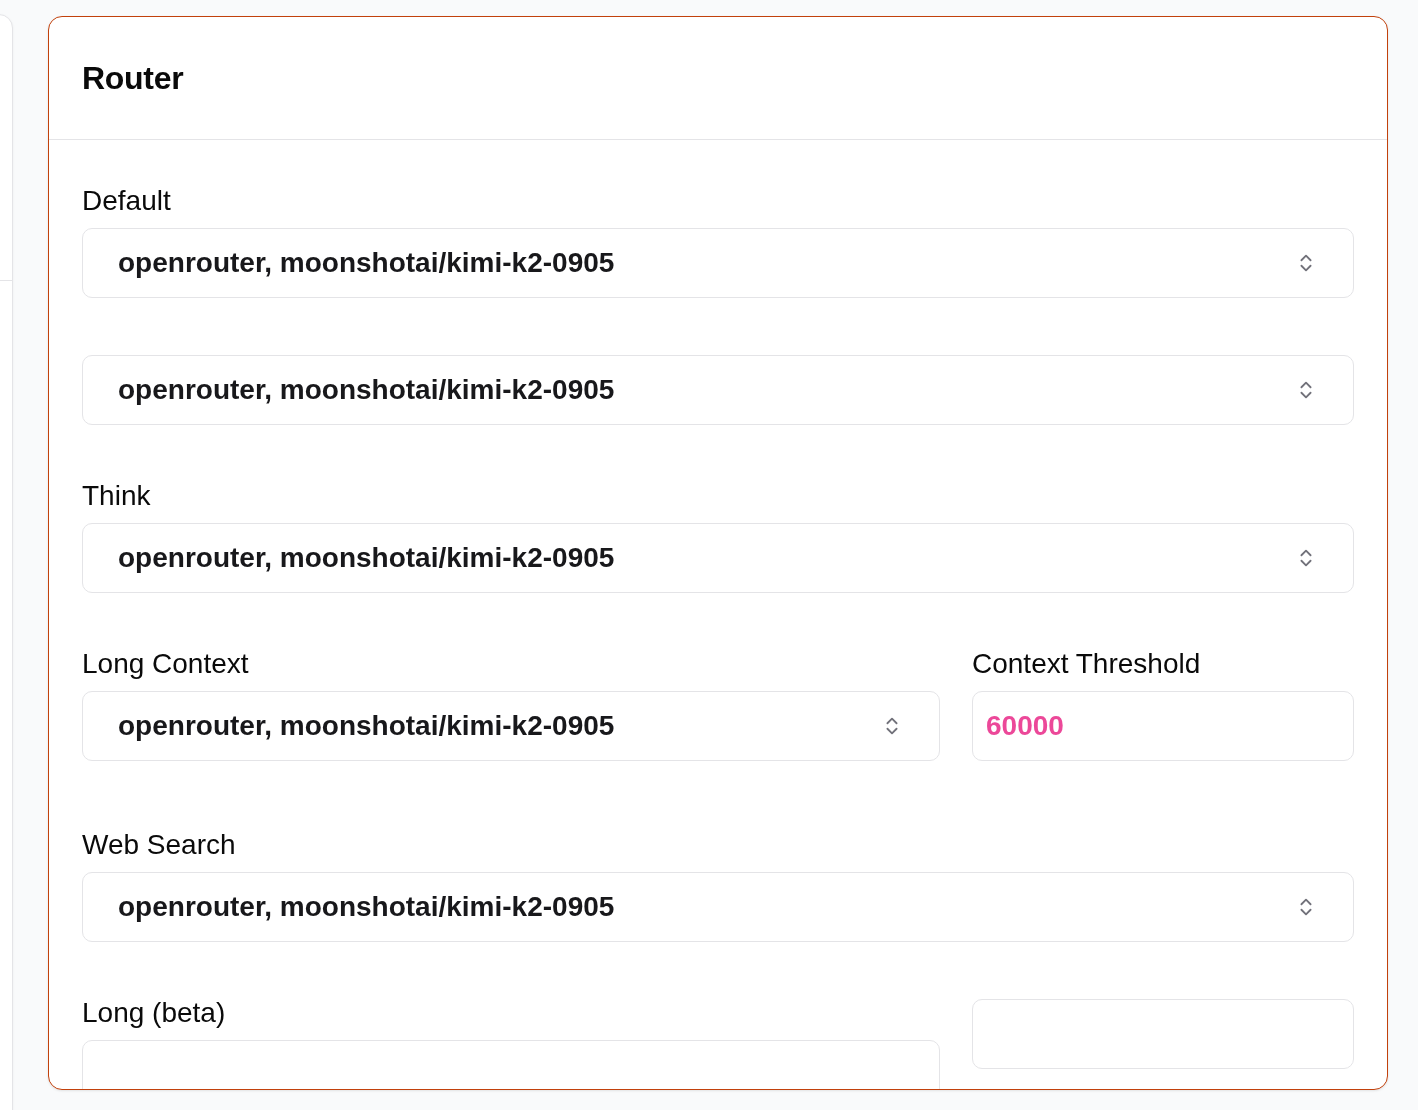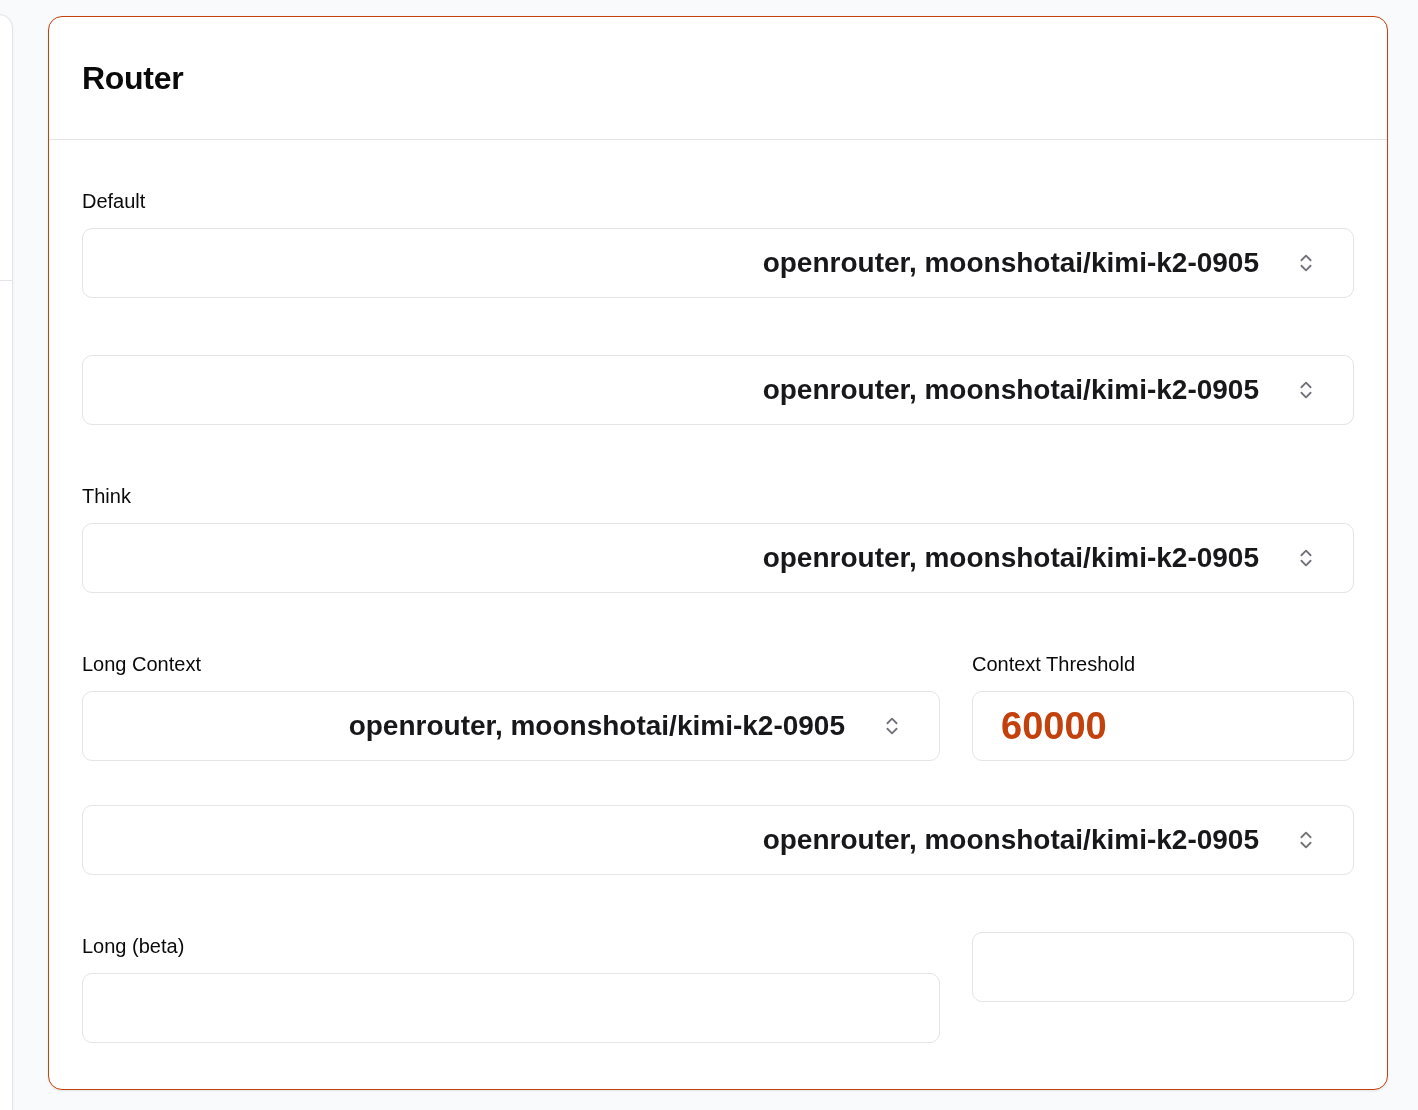--- a/index.html
+++ b/index.html
@@ -62,74 +62,73 @@
     letter-spacing: -0.3px;
     color: #0a0a0a;
   }
   .card-content {
     padding: 47px 33px 0 33px;
   }
 
   .field { margin-bottom: 57px; }
   .field-label {
     display: block;
-    font-size: 20px;
+    font-size: 28px;
     font-weight: 500;
     line-height: 28px;
     margin-bottom: 13px;
     color: #0a0a0a;
   }
   .control {
     position: relative;
     width: 100%;
     height: 70px;
     background: #ffffff;
     border: 1px solid #e4e4e7;
     border-radius: 10px;
     display: flex;
     align-items: center;
   }
   button.control {
     font-family: "Liberation Sans", sans-serif;
     text-align: left;
     cursor: pointer;
     padding: 0 94px 0 35px;
-    justify-content: flex-end;
   }
   .select-value {
     font-size: 28px;
     font-weight: 600;
     color: #18181b;
     white-space: nowrap;
     overflow: hidden;
     text-overflow: ellipsis;
   }
   .chevrons {
     position: absolute;
     right: 36px;
     top: 50%;
     margin-top: -11px;
     width: 22px;
     height: 22px;
     pointer-events: none;
   }
   input.control {
     font-family: "Liberation Sans", sans-serif;
-    font-size: 38px;
+    font-size: 28px;
     font-weight: 600;
-    color: #c2410c;
-    padding: 0 28px;
+    color: #ec4899;
+    padding: 0 13px;
     outline: none;
   }
 
   .field-row {
     display: grid;
     grid-template-columns: 1fr 382px;
     column-gap: 32px;
-    margin-bottom: 44px;
+    margin-bottom: 70px;
   }
   .field-row .field { margin-bottom: 0; }
 </style>
 </head>
 <body>
 
 <div class="screen">
 
   <aside class="adjacent-card">
     <div class="adjacent-divider"></div>
@@ -186,20 +185,21 @@
               </svg>
           </button>
         </div>
         <div class="field">
           <span class="field-label">Context Threshold</span>
           <input class="control" type="text" value="60000" style="">
         </div>
       </div>
 
       <div class="field">
+        <span class="field-label">Web Search</span>
         <button class="control">
           <span class="select-value">openrouter, moonshotai/kimi-k2-0905</span>
           <svg class="chevrons" viewBox="0 0 24 24" fill="none" stroke="#71717a" stroke-width="2" stroke-linecap="round" stroke-linejoin="round">
               <path d="m7 15 5 5 5-5"></path>
               <path d="m7 9 5-5 5 5"></path>
             </svg>
         </button>
       </div>
 
       <div class="field-row">

